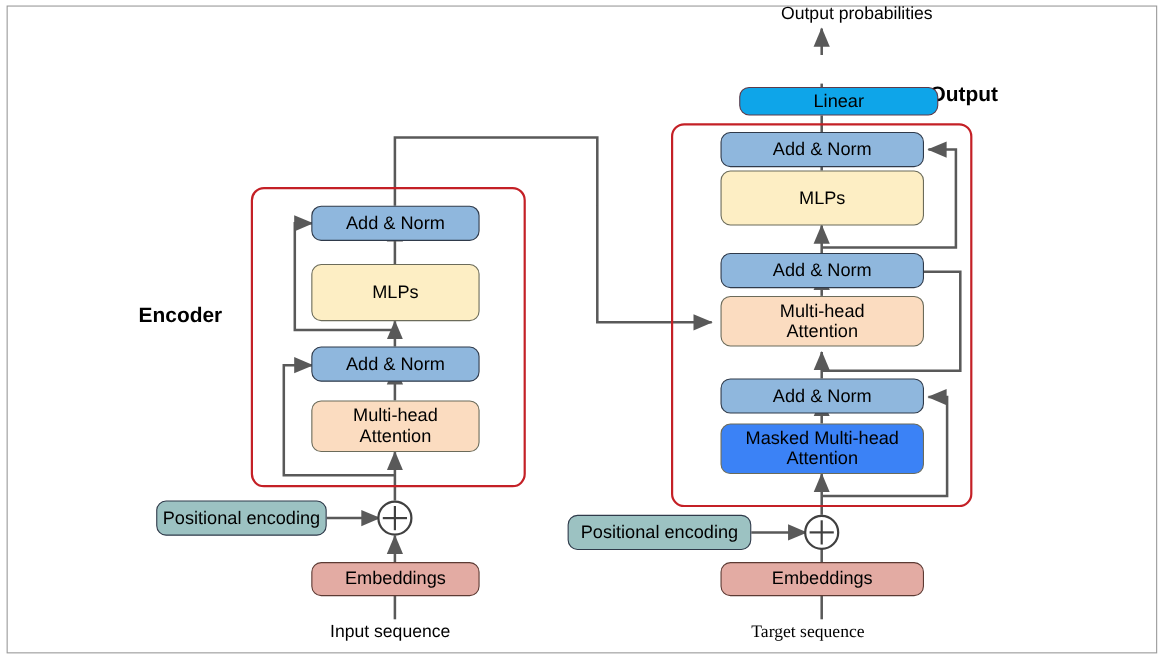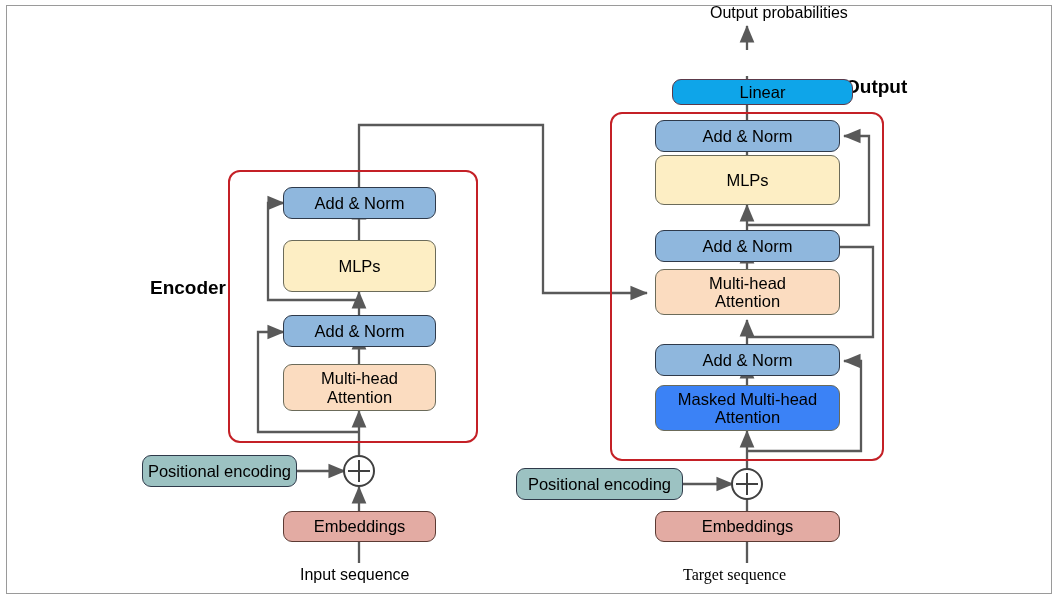--- a/index.html
+++ b/index.html
@@ -138,21 +138,21 @@
 
       <path d="M840,247 L873,247 L873,337 L747,337"></path>
 
       <path d="M747,225 L869,225 L869,136 L844,136" marker-end="url(#ah)"></path>
     </g>
   </svg>
 
   <div class="redbox" style="left:228px; top:170px; width:250px; height:273px;"></div>
   <div class="redbox" style="left:610px; top:112px; width:274px; height:349px;"></div>
 
-  <div class="lbl" style="left:126px; top:277px;margin-left:24px;">Encoder</div>
+  <div class="lbl" style="left:126px; top:277px;">Encoder</div>
   <div class="lbl" style="left:845px; top:76px;">Output</div>
 
   <div class="node" style="left:283px; top:187px; width:153px; height:32px;
               background:#8fb7dd; border:1.6px solid #2f3a4a;">Add &amp; Norm</div>
 
   <div class="node" style="left:283px; top:240px; width:153px; height:52px;
               background:#fdeec4; border:1.6px solid #6b6b5a;">MLPs</div>
 
   <div class="node" style="left:283px; top:315px; width:153px; height:32px;
               background:#8fb7dd; border:1.6px solid #2f3a4a;">Add &amp; Norm</div>

